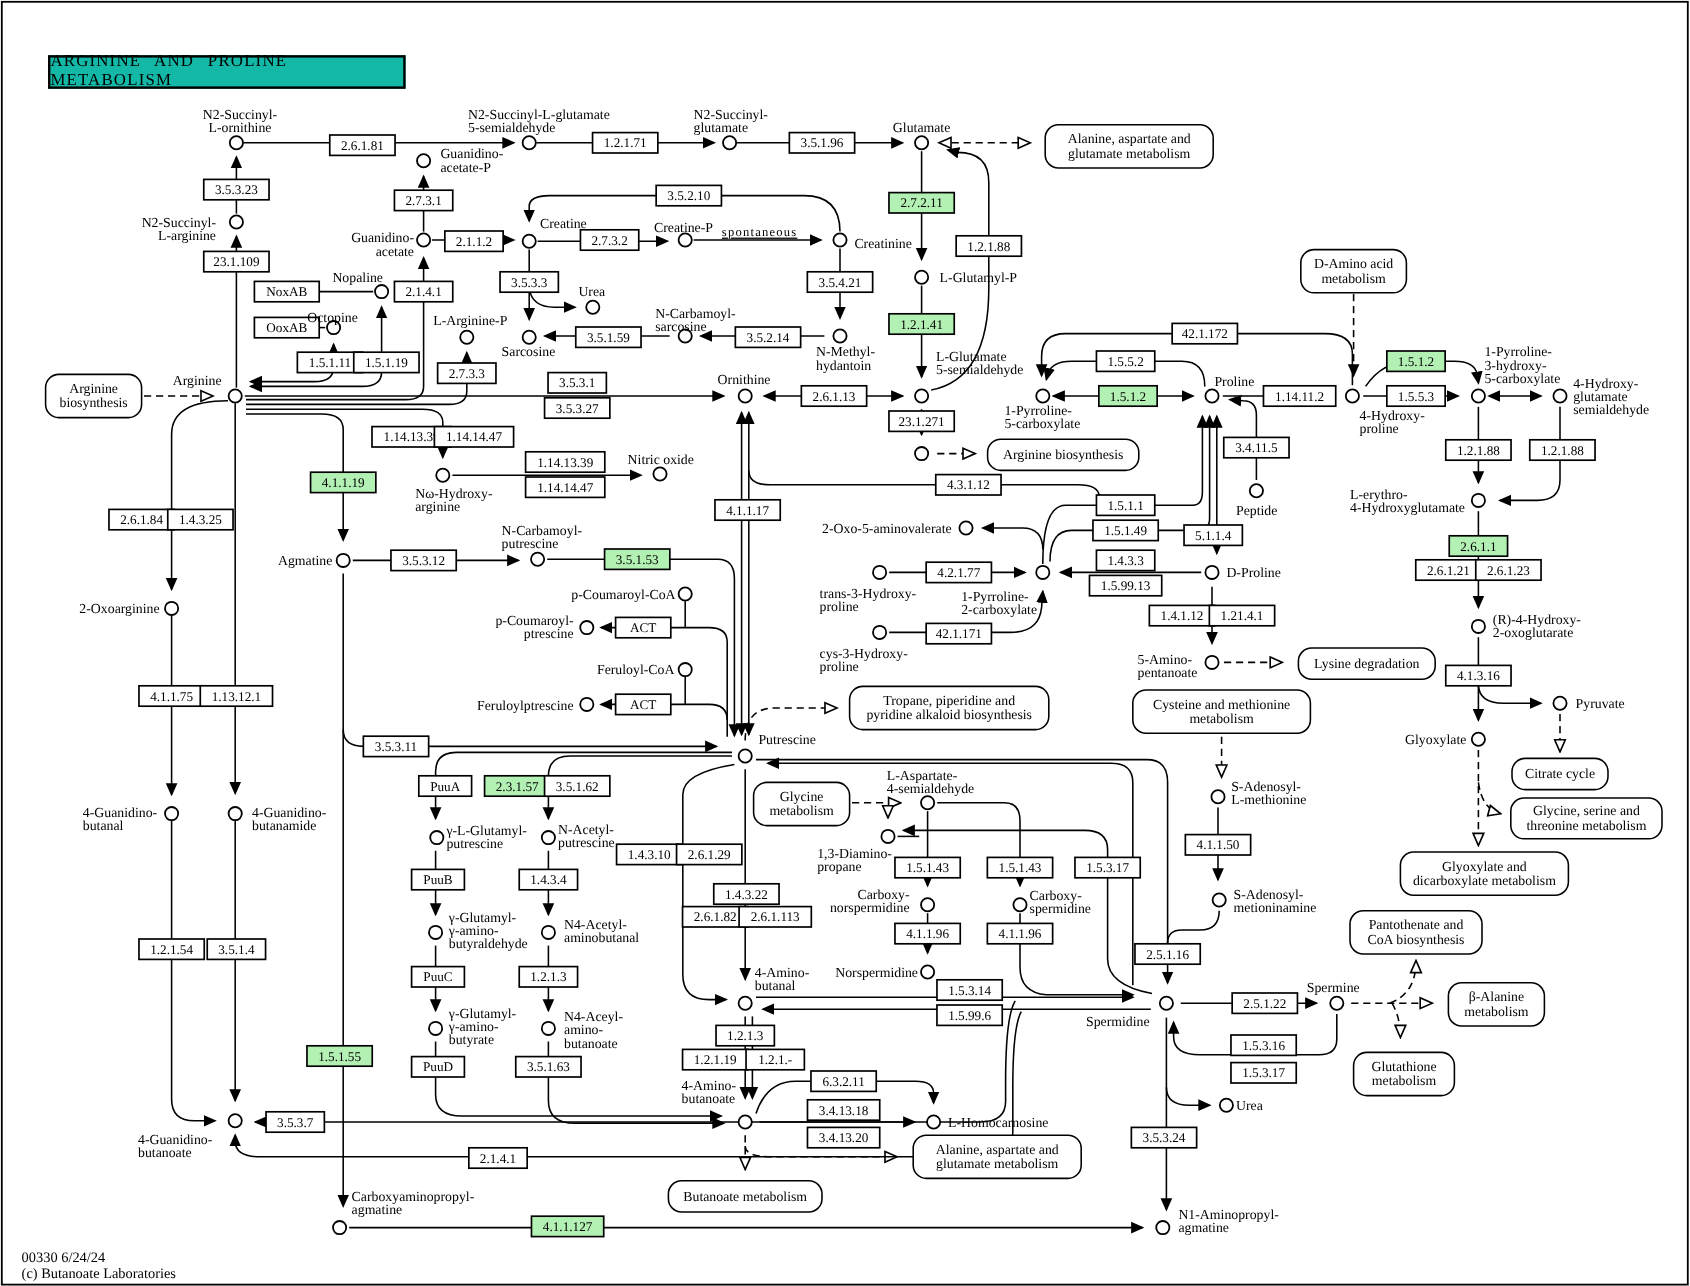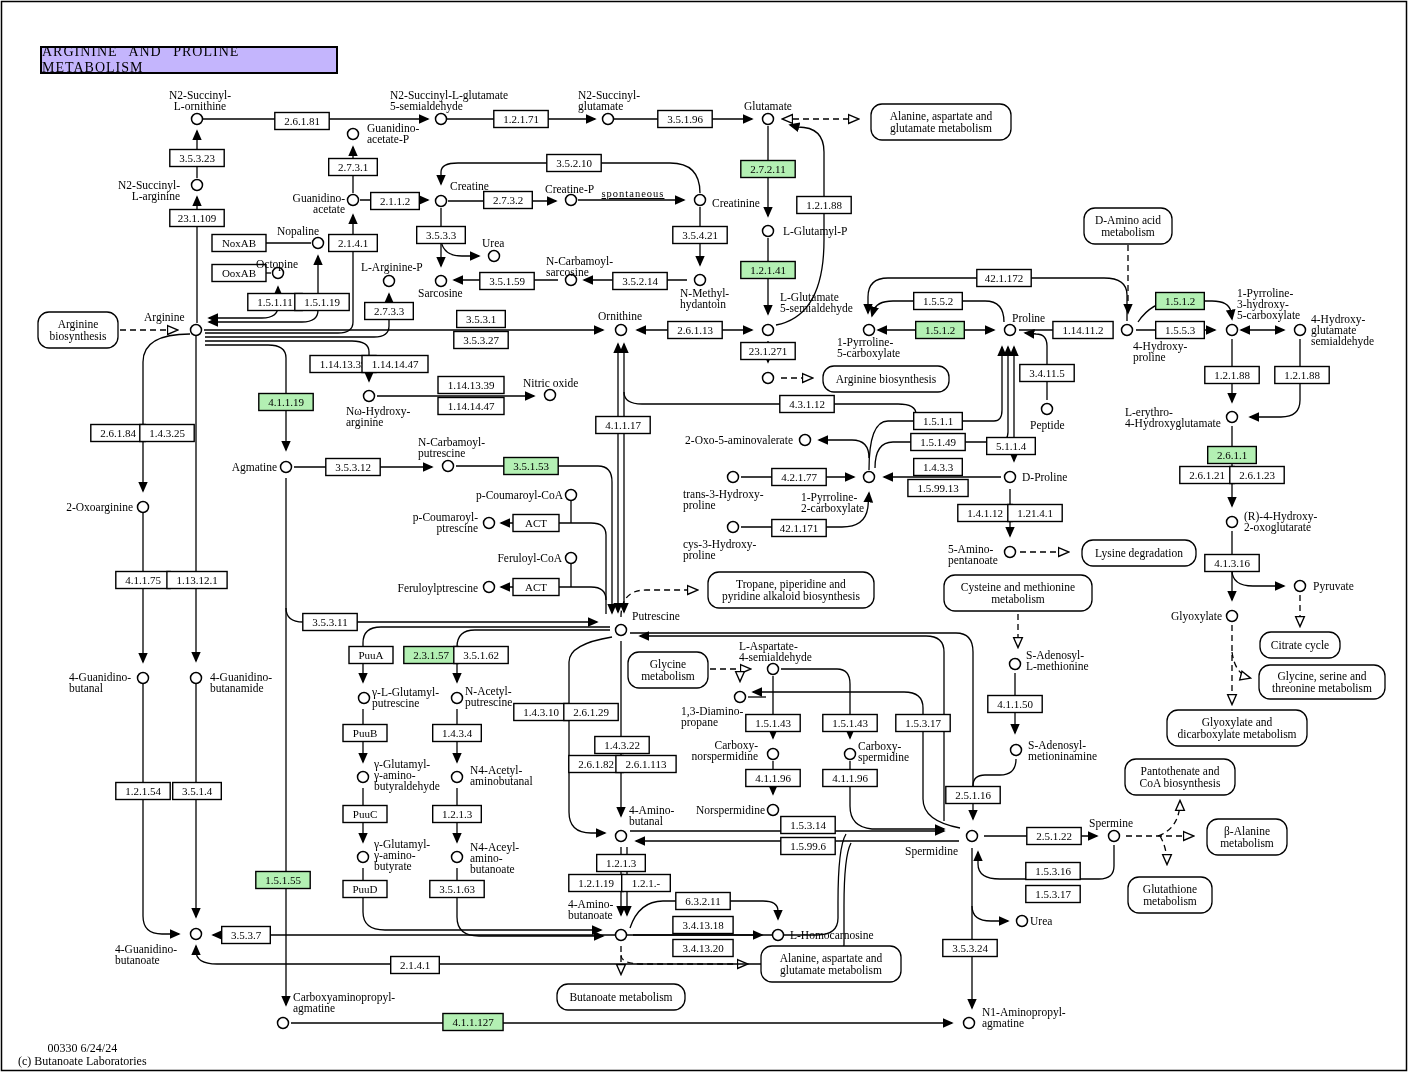--- a/index.html
+++ b/index.html
@@ -1,22 +1,22 @@
 <!DOCTYPE html>
 <html><head>
 <meta charset="utf-8">
 <style>
   html,body{margin:0;padding:0;background:#fff;}
   #stage{position:relative;width:1408px;height:1072px;background:#ffffff;
          font-family:"Liberation Serif","DejaVu Serif",serif;overflow:hidden;}
   svg{position:absolute;left:0;top:0;}
   #title-box{position:absolute;left:40px;top:46px;width:294px;height:24px;
     border:2px solid #000;display:flex;align-items:center;justify-content:flex-start;
-    font-size:14px;letter-spacing:1px;word-spacing:7px;background:#c4b5fd;}
-  #footer{position:absolute;left:18px;top:1042px;font-size:12px;line-height:13px;color:#000;text-align:center;}
+    font-size:14px;letter-spacing:1px;word-spacing:7px;background:#14b8a6;}
+  #footer{position:absolute;left:18px;top:1042px;font-size:12px;line-height:13px;color:#000;}
   .lbl{fill:#000;}
   .u{text-decoration:underline;letter-spacing:1px;font-size:10.5px;}
 </style>
 </head>
 <body>
 
 <div id="stage">
   <svg id="canvas" width="1408" height="1072" viewBox="0 0 1408 1072">
     <defs>
       <marker id="arr" viewBox="0 0 10 10" refX="8.5" refY="5" markerWidth="8.5" markerHeight="8.5" orient="auto-start-reverse">

